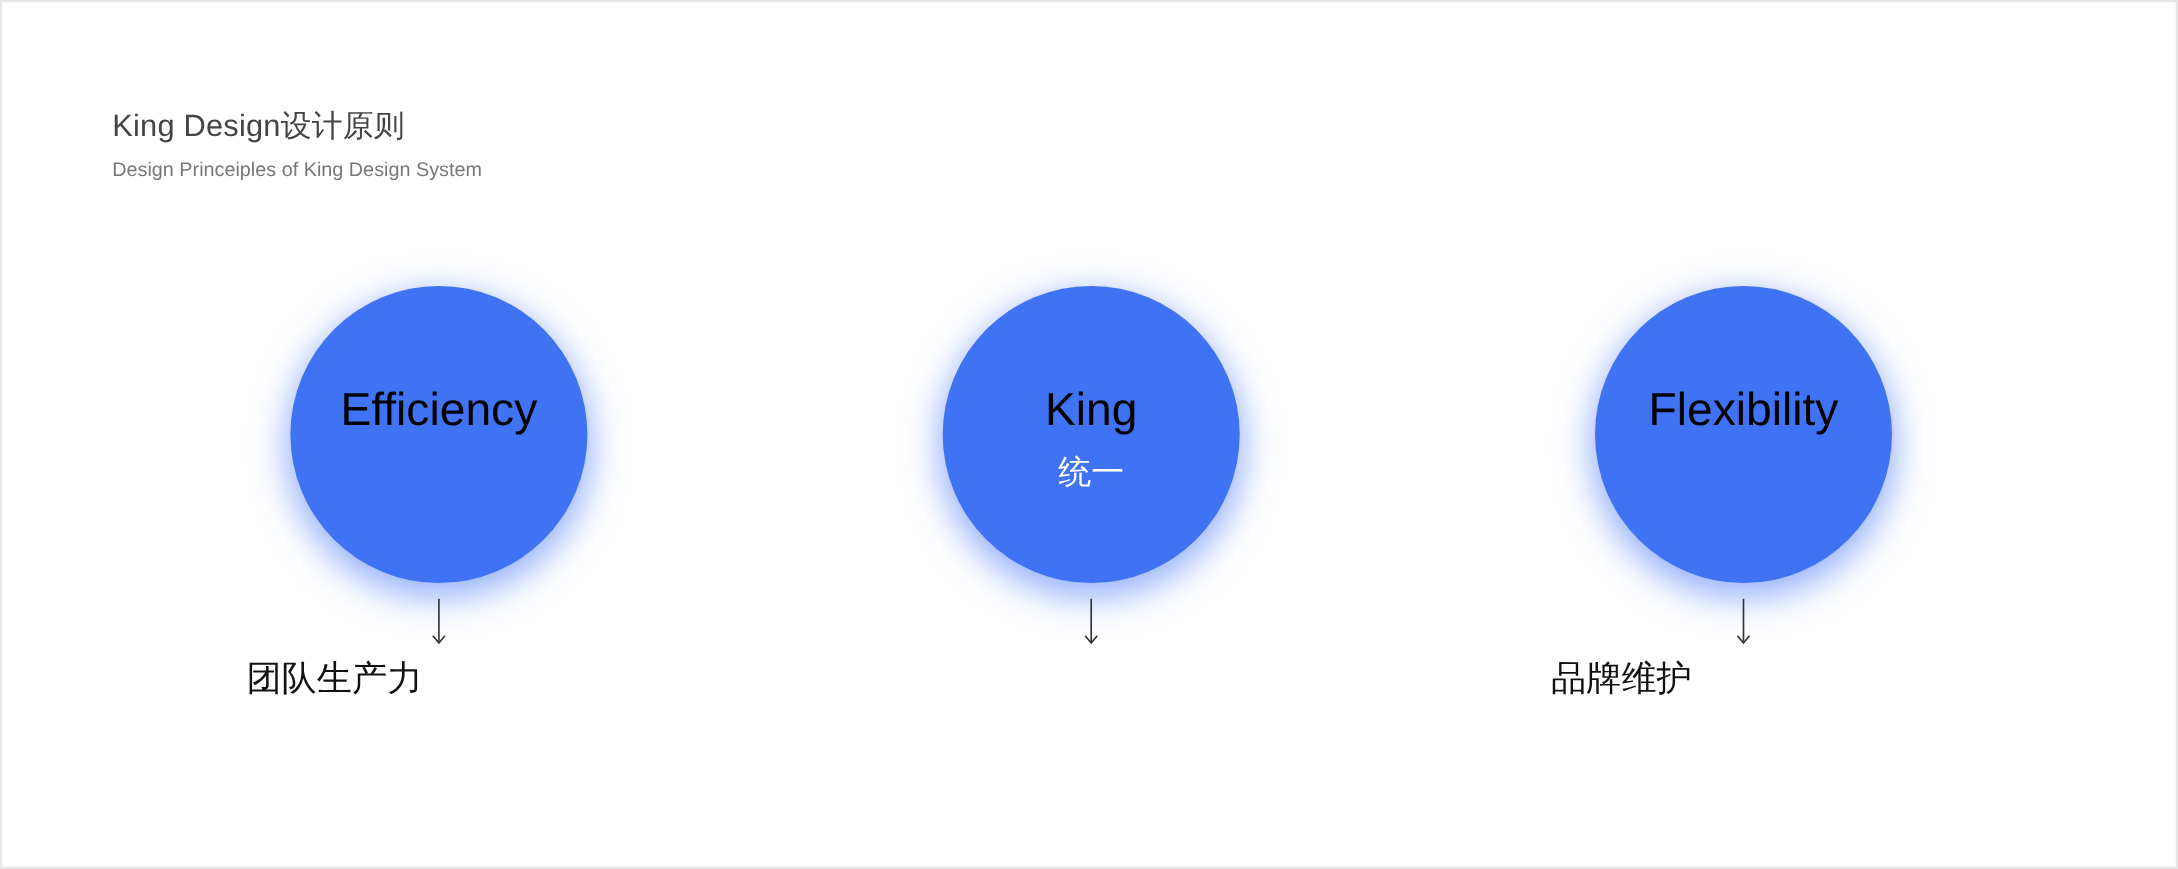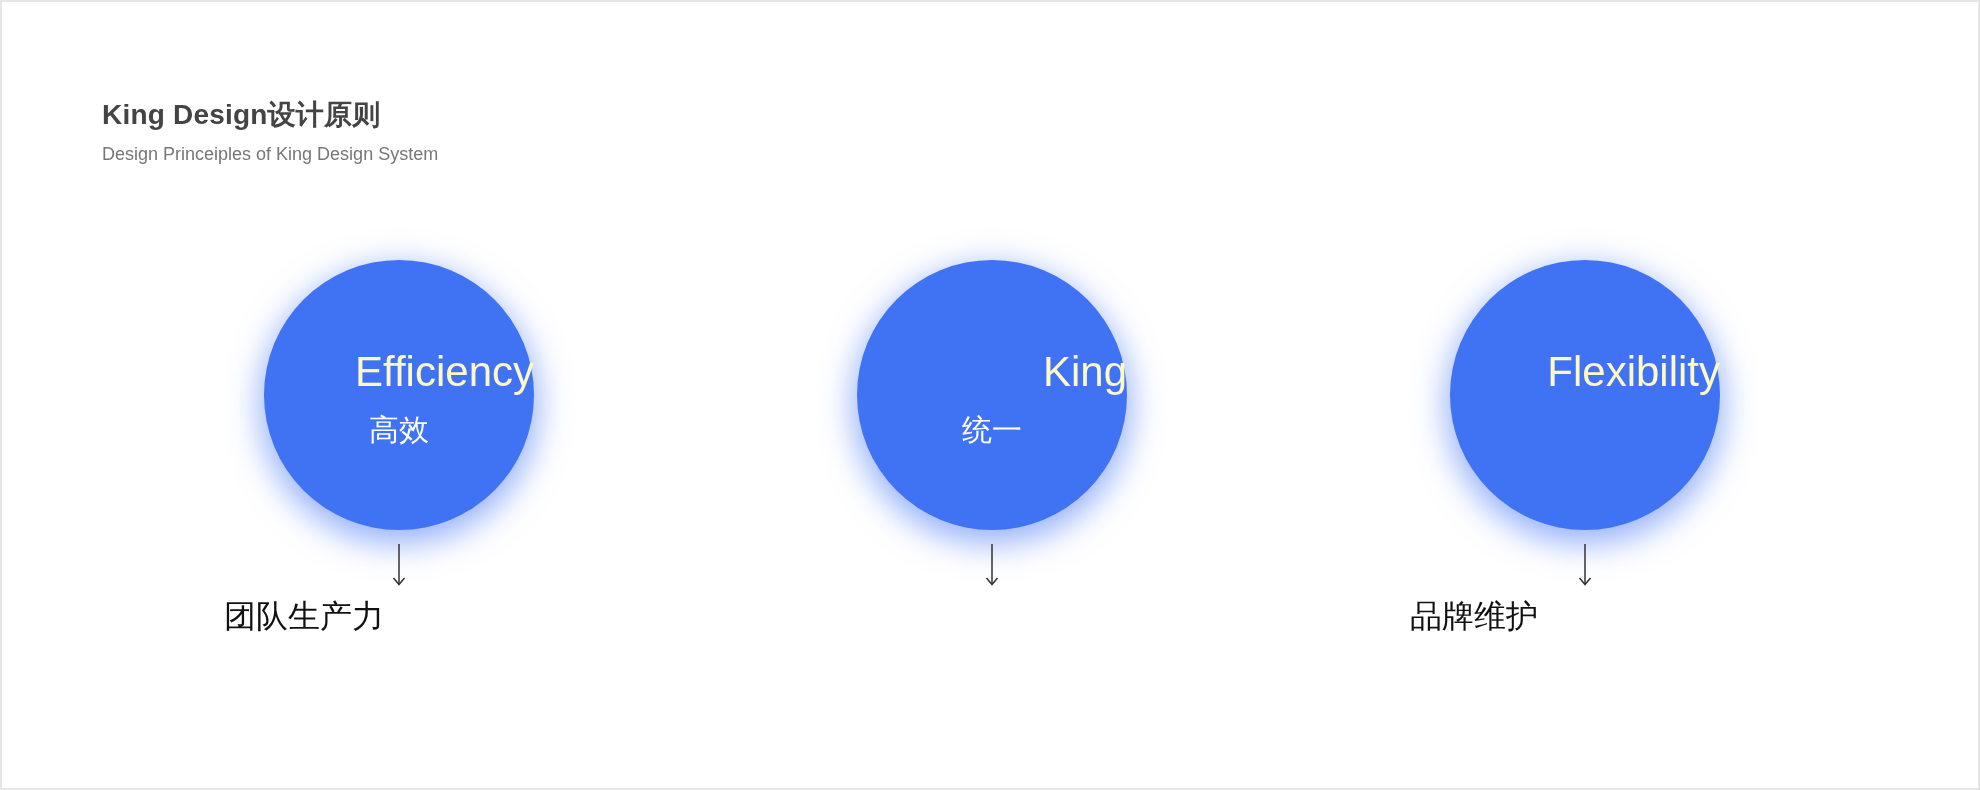--- a/index.html
+++ b/index.html
@@ -11,40 +11,40 @@
     .canvas {
       position: relative;
       width: 1980px; height: 790px;
       box-sizing: border-box;
       border: 2px solid #e6e6e6;
       background: #ffffff;
     }
     .title {
       position: absolute; left: 100px; top: 96px;
       font-size: 28px; line-height: 34px;
-      color: #444444; font-weight: bold;
+      color: #444444; font-weight: normal;
       letter-spacing: 0.2px; white-space: nowrap; text-align: center;
     }
     .subtitle {
       position: absolute; left: 100px; top: 141px;
       font-size: 18px; line-height: 22px;
       color: #777777; white-space: nowrap;
     }
     .principle {
       position: absolute; top: 258px; width: 270px; height: 400px;
     }
     .circle {
       position: absolute; left: 0; top: 0;
       width: 270px; height: 270px; border-radius: 50%;
       background: #4073f4;
       box-shadow: 0 10px 32px 4px rgba(64, 115, 244, 0.55);
     }
     .circle-en {
       position: absolute; left: 0; right: 0; top: 88px;
-      text-align: right; color: #fef9c3;
+      text-align: center; color: #000000;
       font-size: 42px; line-height: 48px; white-space: nowrap;
     }
     .circle-zh {
       position: absolute; left: 0; right: 0; top: 152px;
       text-align: center; color: #ffffff;
       font-size: 30px; line-height: 36px; white-space: nowrap;
     }
     .arrow {
       position: absolute; left: 128px; top: 284px;
       width: 14px; height: 42px;
@@ -59,21 +59,20 @@
 <body>
 
 <div class="canvas">
 
   <div class="title">King Design设计原则</div>
   <div class="subtitle">Design Princeiples of King Design System</div>
 
   <div class="principle" style="left:262px;">
     <div class="circle">
       <div class="circle-en">Efficiency</div>
-      <div class="circle-zh">高效</div>
     </div>
     <svg class="arrow" viewBox="0 0 14 42">
       <line x1="7" y1="0" x2="7" y2="40" stroke="#333" stroke-width="1.5"></line>
       <polyline points="1.5,34 7,40.5 12.5,34" fill="none" stroke="#333" stroke-width="1.5"></polyline>
     </svg>
     <div class="outcome">团队生产力</div>
   </div>
 
   <div class="principle" style="left:855px;">
     <div class="circle">

